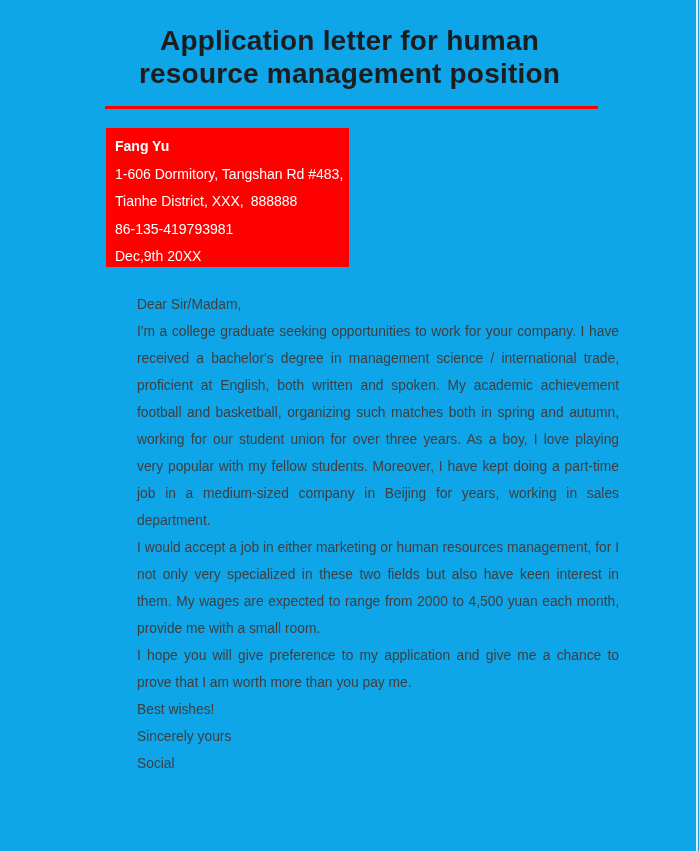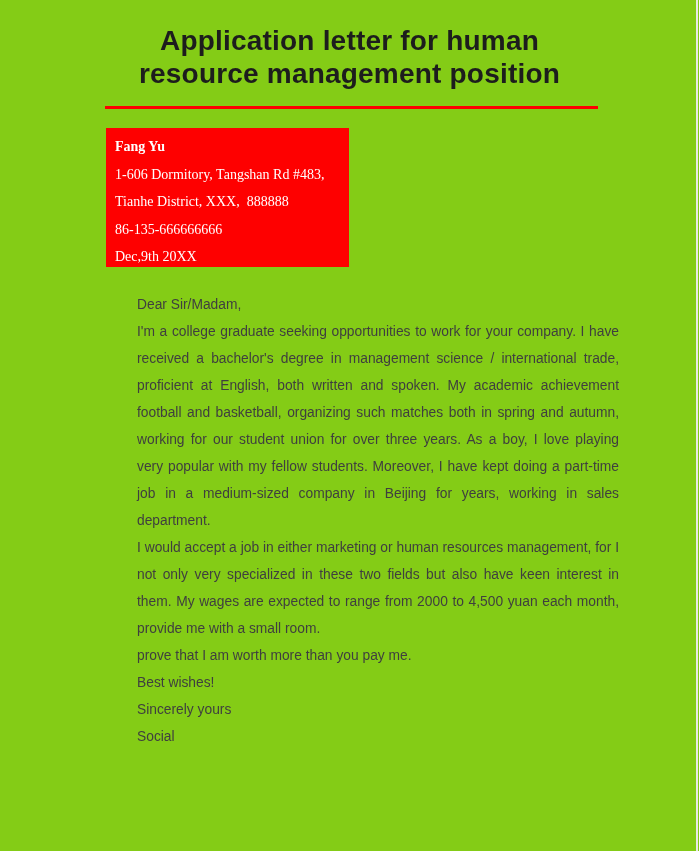--- a/index.html
+++ b/index.html
@@ -4,21 +4,21 @@
 <style>
   html, body {
     margin: 0;
     padding: 0;
     background: #ffffff;
   }
   .page {
     position: relative;
     width: 699px;
     height: 851px;
-    background: #84cc16;
+    background: #0ea5e9;
     font-family: "Liberation Sans", "DejaVu Sans", sans-serif;
     overflow: hidden;
   }
   .page-right-edge {
     position: absolute;
     top: 0;
     left: 696px;
     width: 2px;
     height: 851px;
     background: #e8e8e8;
@@ -47,21 +47,20 @@
     position: absolute;
     top: 128px;
     left: 106px;
     width: 243px;
     height: 139px;
     background: #fe0000;
     color: #ffffff;
     font-size: 14px;
     padding: 5px 0 0 9px;
     box-sizing: border-box;
-    font-family: Liberation Serif, serif;
   }
   .sender-line {
     line-height: 27.5px;
     white-space: nowrap;
   }
   .sender-name {
     font-weight: bold;
   }
   .letter-body {
     position: absolute;
@@ -90,38 +89,39 @@
     <div>Application letter for human</div>
     <div>resource management position</div>
   </div>
 
   <div class="red-divider"></div>
 
   <div class="sender-card">
     <div class="sender-line sender-name">Fang Yu</div>
     <div class="sender-line">1-606 Dormitory, Tangshan Rd #483,</div>
     <div class="sender-line">Tianhe District, XXX, 888888</div>
-    <div class="sender-line">86-135-666666666</div>
+    <div class="sender-line">86-135-419793981</div>
     <div class="sender-line">Dec,9th 20XX</div>
   </div>
 
   <div class="letter-body">
       <div class="body-line">Dear Sir/Madam,</div>
       <div class="body-line jfull">I'm a college graduate seeking opportunities to work for your company. I have</div>
       <div class="body-line jfull">received a bachelor's degree in management science / international trade,</div>
       <div class="body-line jfull">proficient at English, both written and spoken. My academic achievement</div>
       <div class="body-line jfull">football and basketball, organizing such matches both in spring and autumn,</div>
       <div class="body-line jfull">working for our student union for over three years. As a boy, I love playing</div>
       <div class="body-line jfull">very popular with my fellow students. Moreover, I have kept doing a part-time</div>
       <div class="body-line jfull">job in a medium-sized company in Beijing for years, working in sales</div>
       <div class="body-line">department.</div>
       <div class="body-line jfull">I would accept a job in either marketing or human resources management, for I</div>
       <div class="body-line jfull">not only very specialized in these two fields but also have keen interest in</div>
       <div class="body-line jfull">them. My wages are expected to range from 2000 to 4,500 yuan each month,</div>
       <div class="body-line">provide me with a small room.</div>
+      <div class="body-line jfull">I hope you will give preference to my application and give me a chance to</div>
       <div class="body-line">prove that I am worth more than you pay me.</div>
       <div class="body-line">Best wishes!</div>
       <div class="body-line">Sincerely yours</div>
       <div class="body-line">Social</div>
     </div>
 
   <div class="page-right-edge"></div>
 
 </div>
 

